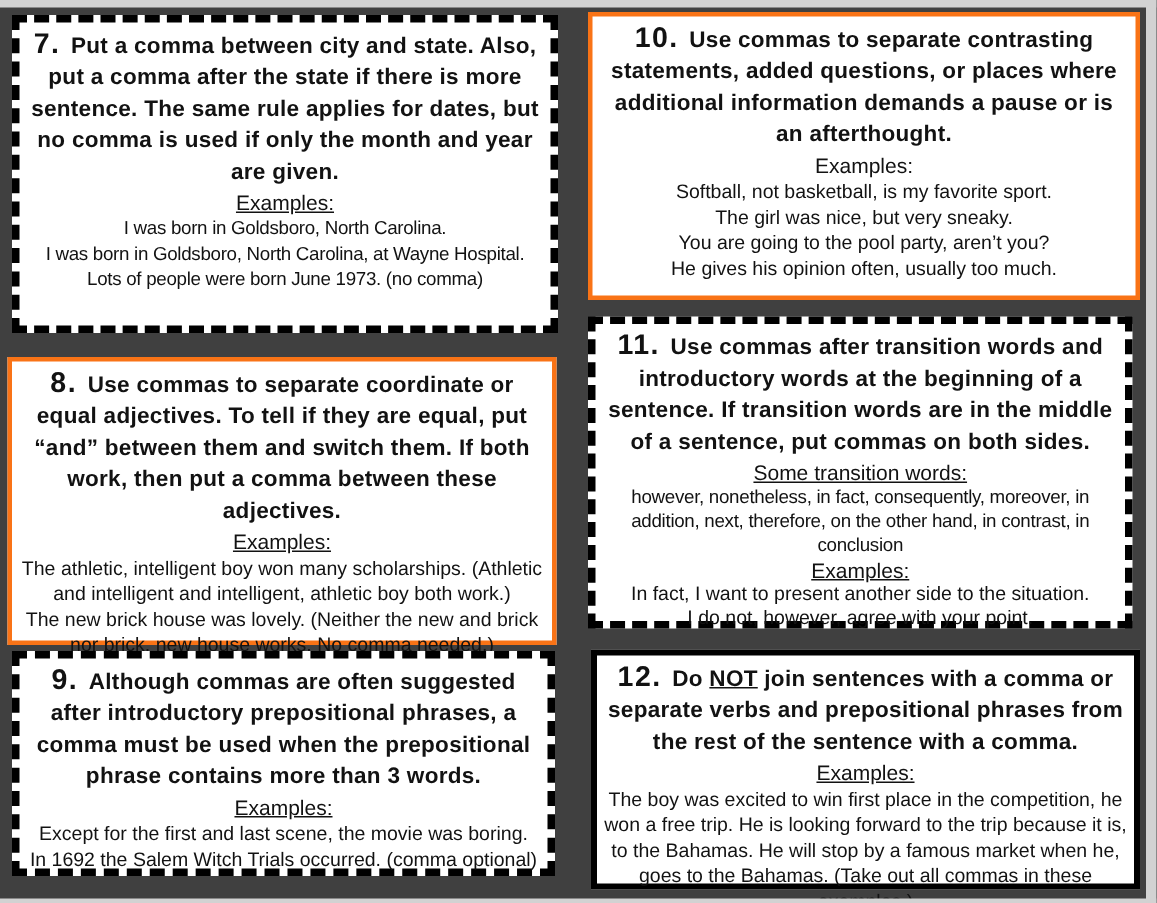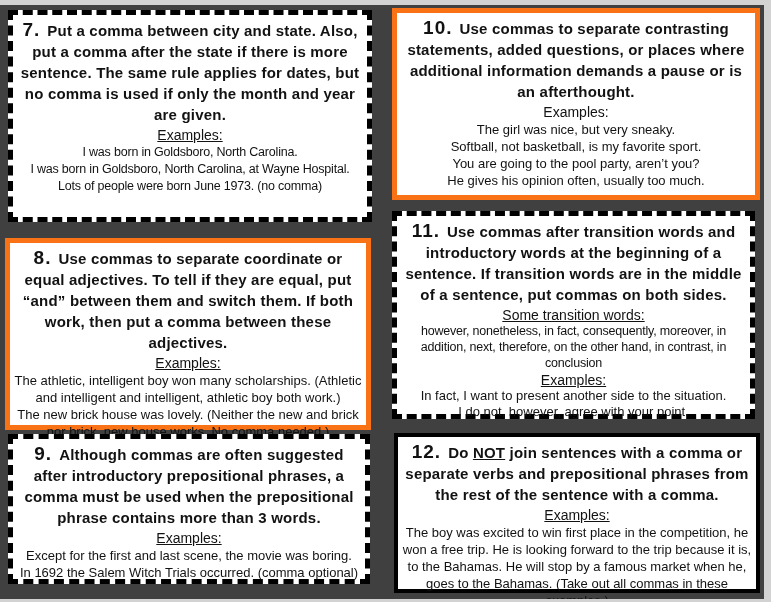--- a/index.html
+++ b/index.html
@@ -17,21 +17,21 @@
   .edge-bottom{left:0;bottom:0;width:771px;height:3px;}
 
   .card{
     position:absolute;
     box-sizing:border-box;
     background:#ffffff;
     text-align:center;
     padding:3px 4px;
   }
   .dashed{border:5px dashed #000;}
-  .solid{border:5px solid #f97316;}
+  .solid{border:3px solid #f97316;}
   .solid-thin{border:4px solid #000;}
 
   
   .pos7 {left:8px;  top:10px;  width:364px; height:212px;}
   .pos8 {left:5px;  top:238px; width:366px; height:192px;}
   .pos9 {left:8px;  top:434px; width:362px; height:150px;}
   .pos10{left:392px; top:8px;   width:368px; height:192px;}
   .pos11{left:392px; top:211px; width:363px; height:208px;}
   .pos12{left:394px; top:433px; width:366px; height:160px;}
 
@@ -87,22 +87,22 @@
   <section class="card dashed pos9">
     <p class="rule"><span class="num">9.</span><span>Although commas are often suggested after introductory prepositional phrases, a comma must be used when the prepositional phrase contains more than 3 words.</span></p>
     <div class="heading">Examples:</div>
     <div class="ex">Except for the first and last scene, the movie was boring.</div>
     <div class="ex">In 1692 the Salem Witch Trials occurred. (comma optional)</div>
   </section>
 
   <section class="card solid pos10">
     <p class="rule"><span class="num">10.</span><span>Use commas to separate contrasting statements, added questions, or places where additional information demands a pause or is an afterthought.</span></p>
     <div class="heading plain">Examples:</div>
+    <div class="ex">Softball, not basketball, is my favorite sport.</div>
     <div class="ex">The girl was nice, but very sneaky.</div>
-    <div class="ex">Softball, not basketball, is my favorite sport.</div>
     <div class="ex">You are going to the pool party, aren’t you?</div>
     <div class="ex">He gives his opinion often, usually too much.</div>
   </section>
 
   <section class="card dashed pos11">
     <p class="rule"><span class="num">11.</span><span>Use commas after transition words and introductory words at the beginning of a sentence. If transition words are in the middle of a sentence, put commas on both sides.</span></p>
     <div class="heading">Some transition words:</div>
     <div class="ex words">however, nonetheless, in fact, consequently, moreover, in addition, next, therefore, on the other hand, in contrast, in conclusion</div>
     <div class="heading">Examples:</div>
     <div class="ex">In fact, I want to present another side to the situation.</div>

